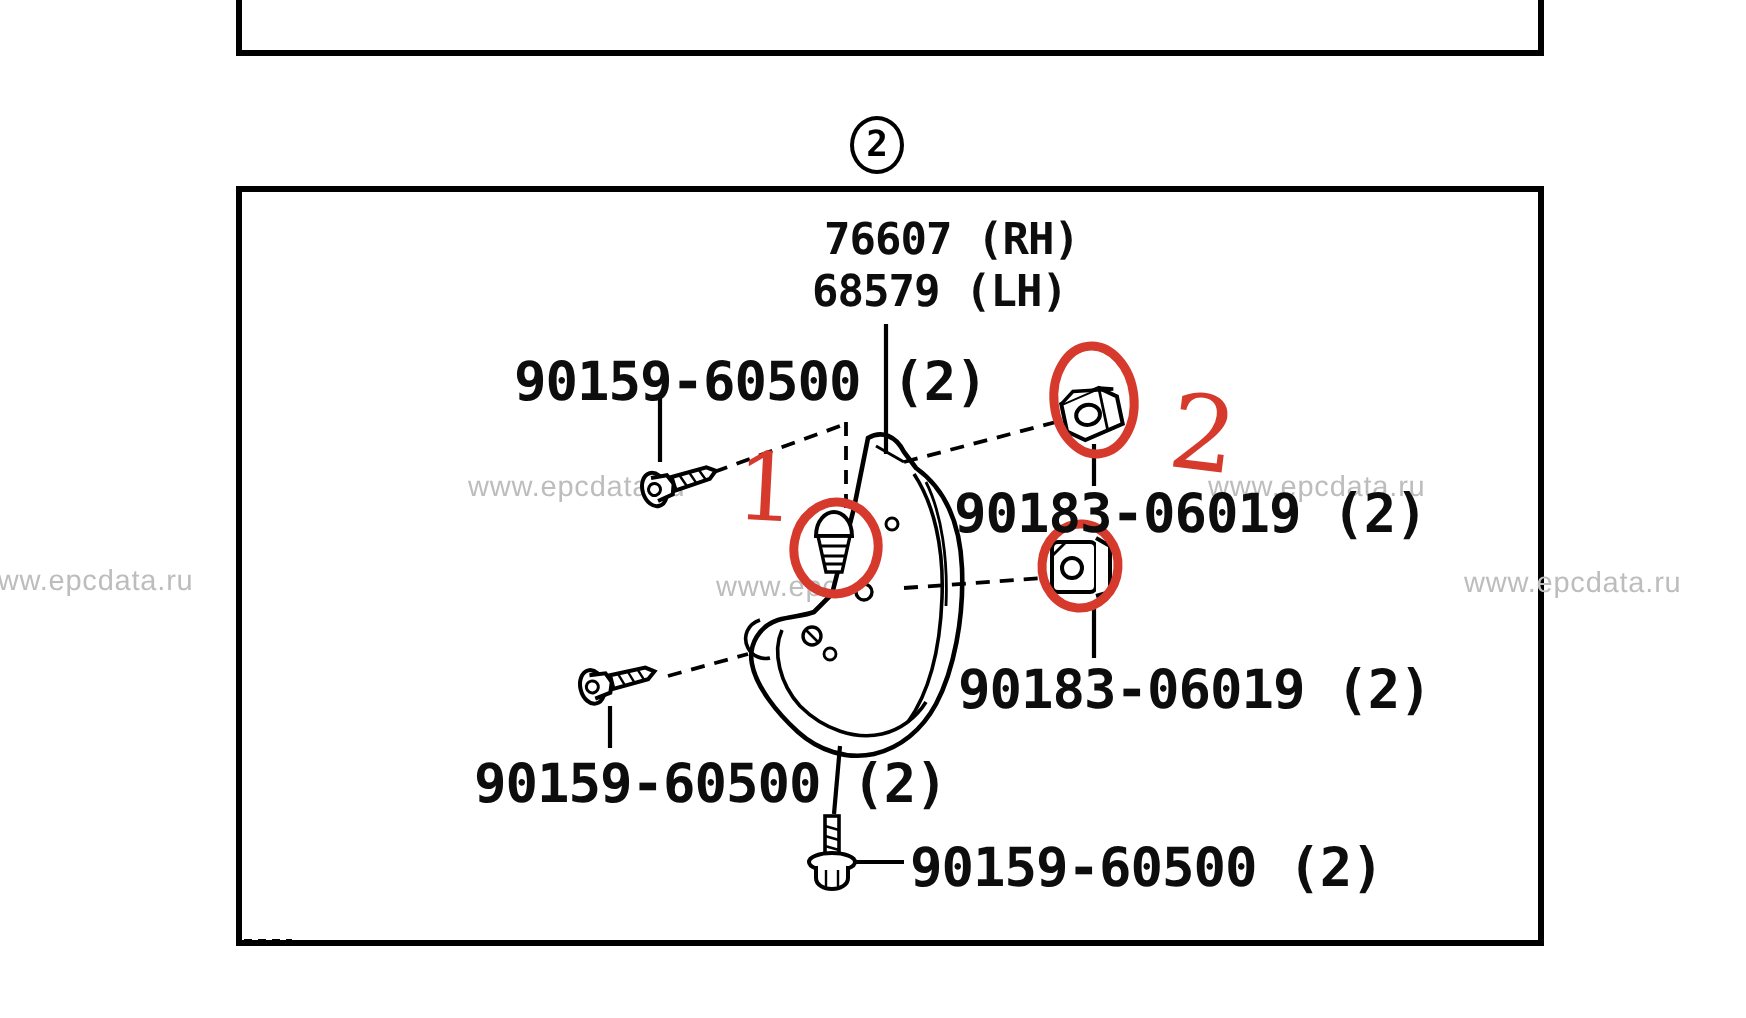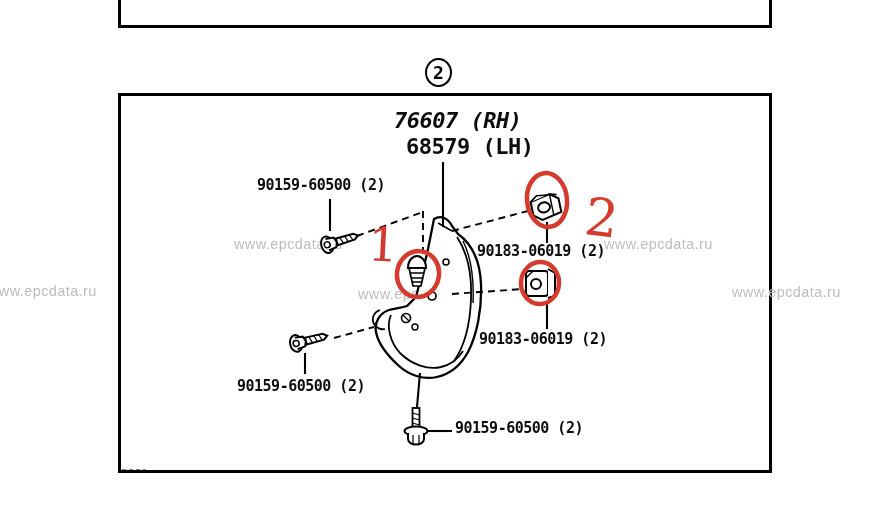--- a/index.html
+++ b/index.html
@@ -18,21 +18,21 @@
     z-index:5;background:#fff;
   }
   .wm{
     position:absolute;font-family:"Liberation Sans",sans-serif;
     font-size:14.5px;color:#bdbdbd;letter-spacing:0.4px;white-space:nowrap;
     z-index:1;
   }
   .drawing{position:absolute;left:0;top:0;z-index:3;pointer-events:none;}
   .part-label{
     position:absolute;font-family:"DejaVu Sans Mono",monospace;font-weight:bold;
-    font-size:15px;color:#0d0d0d;white-space:nowrap;z-index:4;letter-spacing:-0.5px;
+    font-size:27px;color:#0d0d0d;white-space:nowrap;z-index:4;letter-spacing:-0.5px;
   }
   .part-label.big{font-size:22px;}
   .red-mark{
     position:absolute;font-family:"DejaVu Serif",serif;color:#d63a2c;
     z-index:6;line-height:1;white-space:nowrap;
   }
   .red-mark.one{left:368px;top:221px;font-size:47px;transform:rotate(3deg);}
   .red-mark.two{left:585px;top:192px;font-size:52px;transform:rotate(7deg);}
 </style>
 </head>
@@ -137,21 +137,21 @@
 
     <path d="M122,471 h4 M129,471 h4 M136,471 h4 M143,471 h3" stroke="#000" stroke-width="3"></path>
 
     <g fill="none" stroke="#d63a2c" stroke-width="4.5" stroke-linecap="round">
       <ellipse cx="418" cy="274" rx="21" ry="23" transform="rotate(10 418 274)"></ellipse>
       <ellipse cx="547" cy="200" rx="20" ry="27" transform="rotate(-6 547 200)"></ellipse>
       <ellipse cx="540" cy="283" rx="19" ry="21" transform="rotate(4 540 283)"></ellipse>
     </g>
   </svg>
 
-  <div class="part-label big" style="left:394px;top:108px;font-style:italic;">76607 (RH)</div>
+  <div class="part-label big" style="left:412px;top:108px;">76607 (RH)</div>
   <div class="part-label big" style="left:406px;top:134px;">68579 (LH)</div>
   <div class="part-label" style="left:257px;top:176px;">90159-60500 (2)</div>
   <div class="part-label" style="left:477px;top:242px;">90183-06019 (2)</div>
   <div class="part-label" style="left:479px;top:330px;">90183-06019 (2)</div>
   <div class="part-label" style="left:237px;top:377px;">90159-60500 (2)</div>
   <div class="part-label" style="left:455px;top:419px;">90159-60500 (2)</div>
 
   <div class="red-mark one">1</div>
   <div class="red-mark two">2</div>
 

